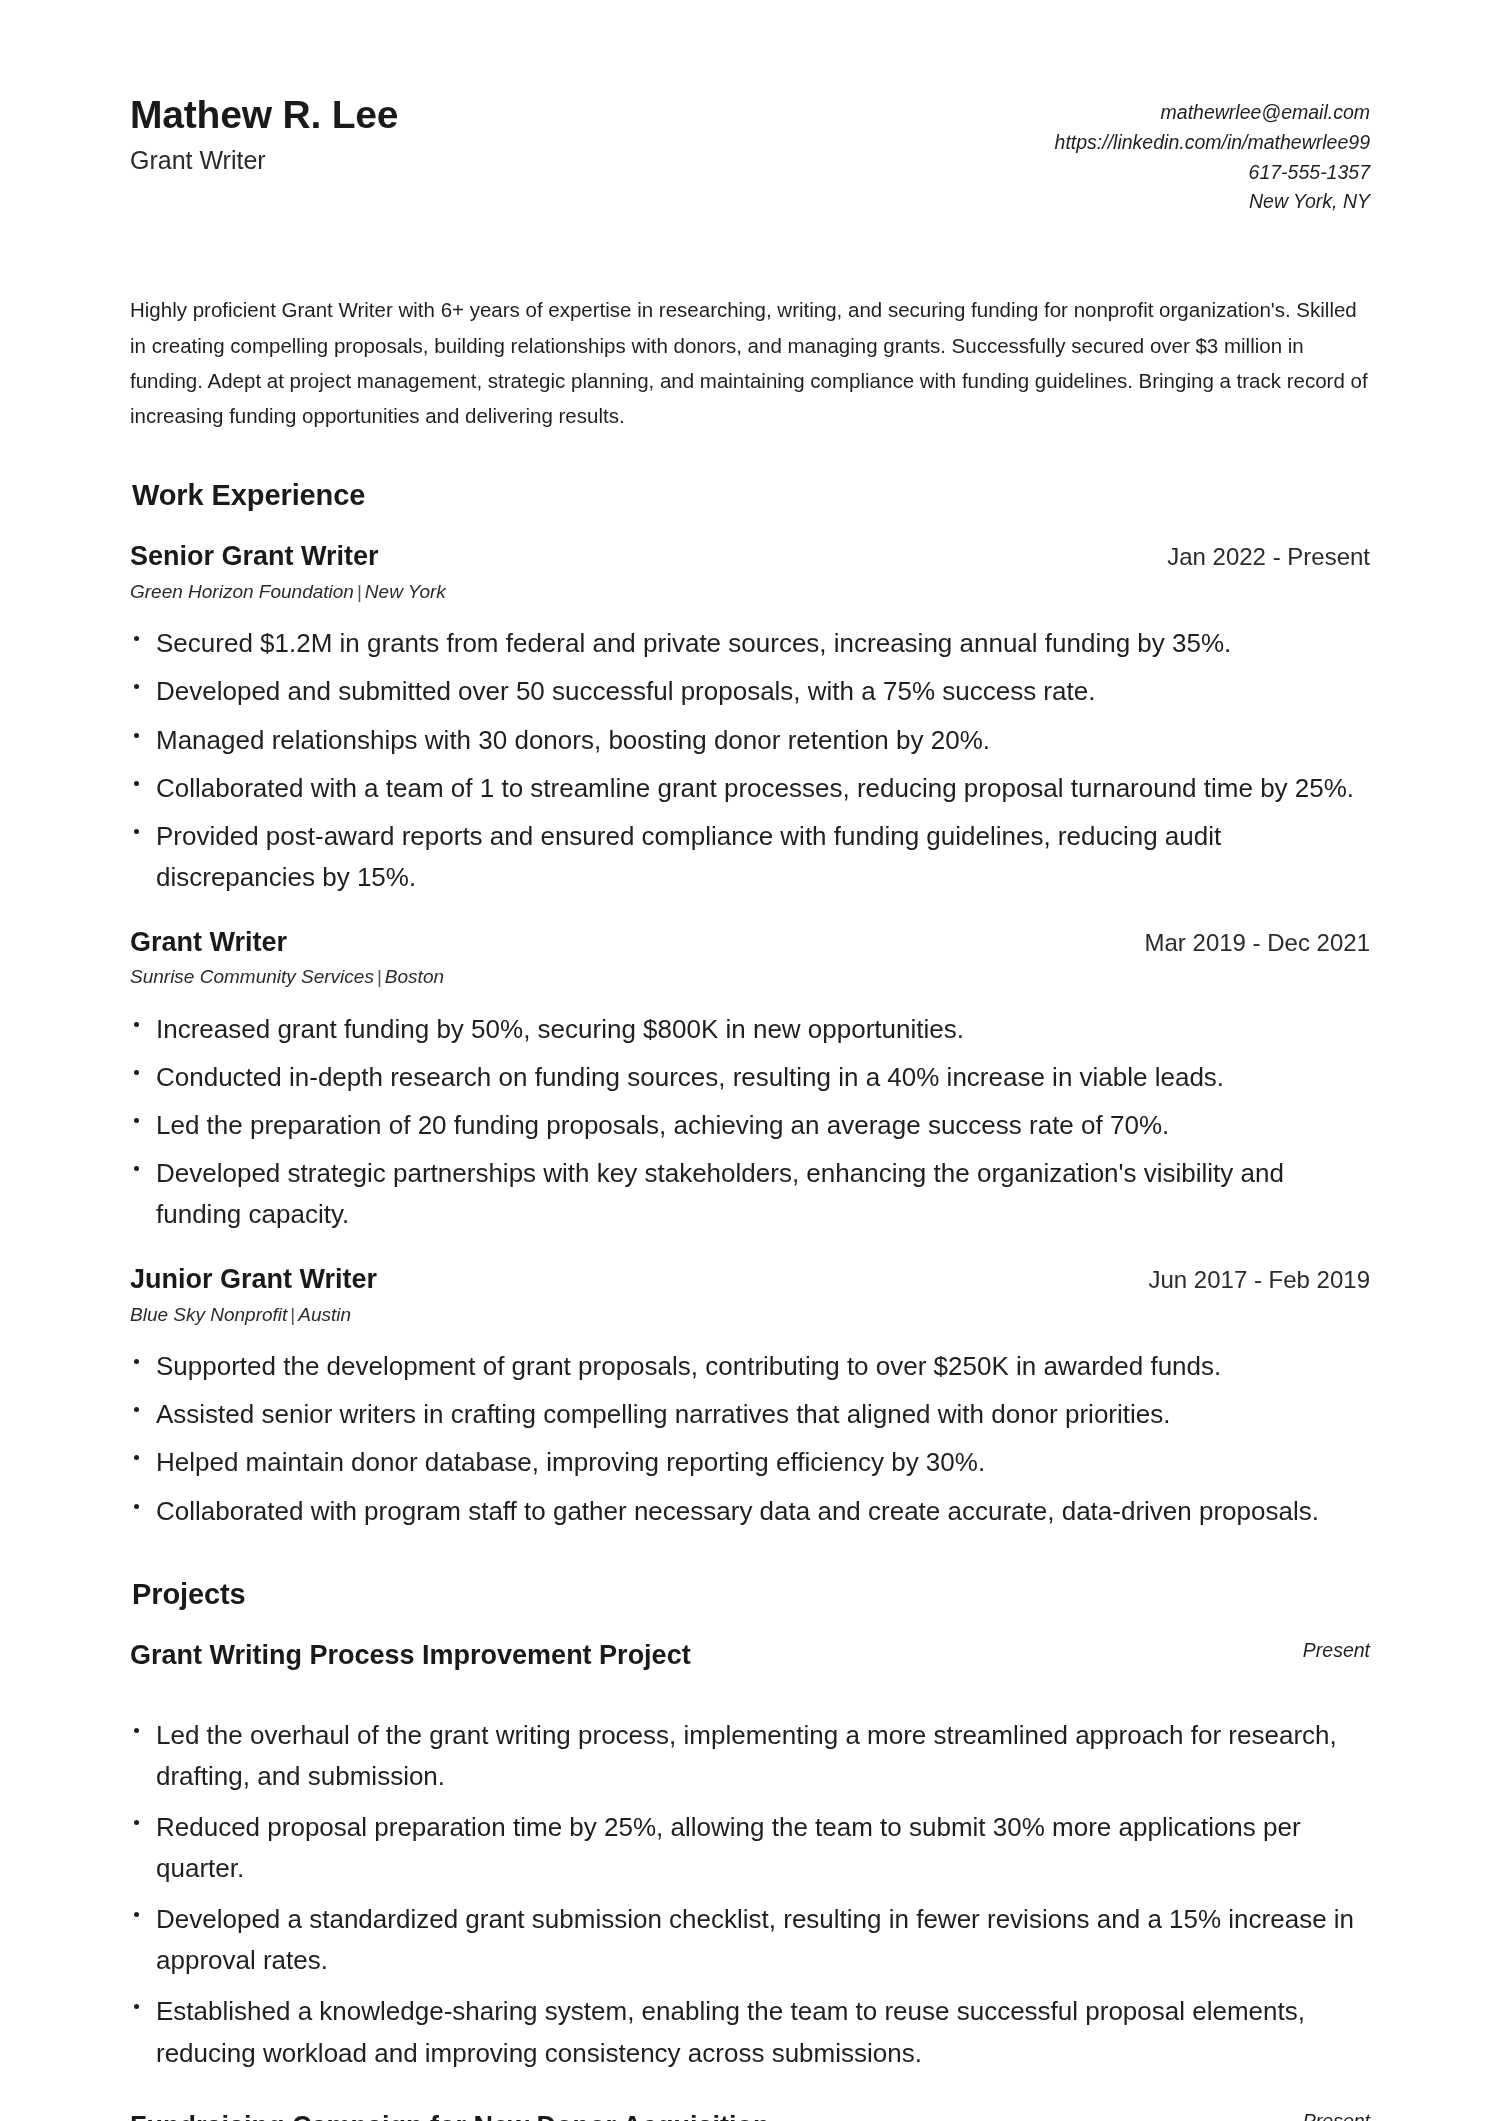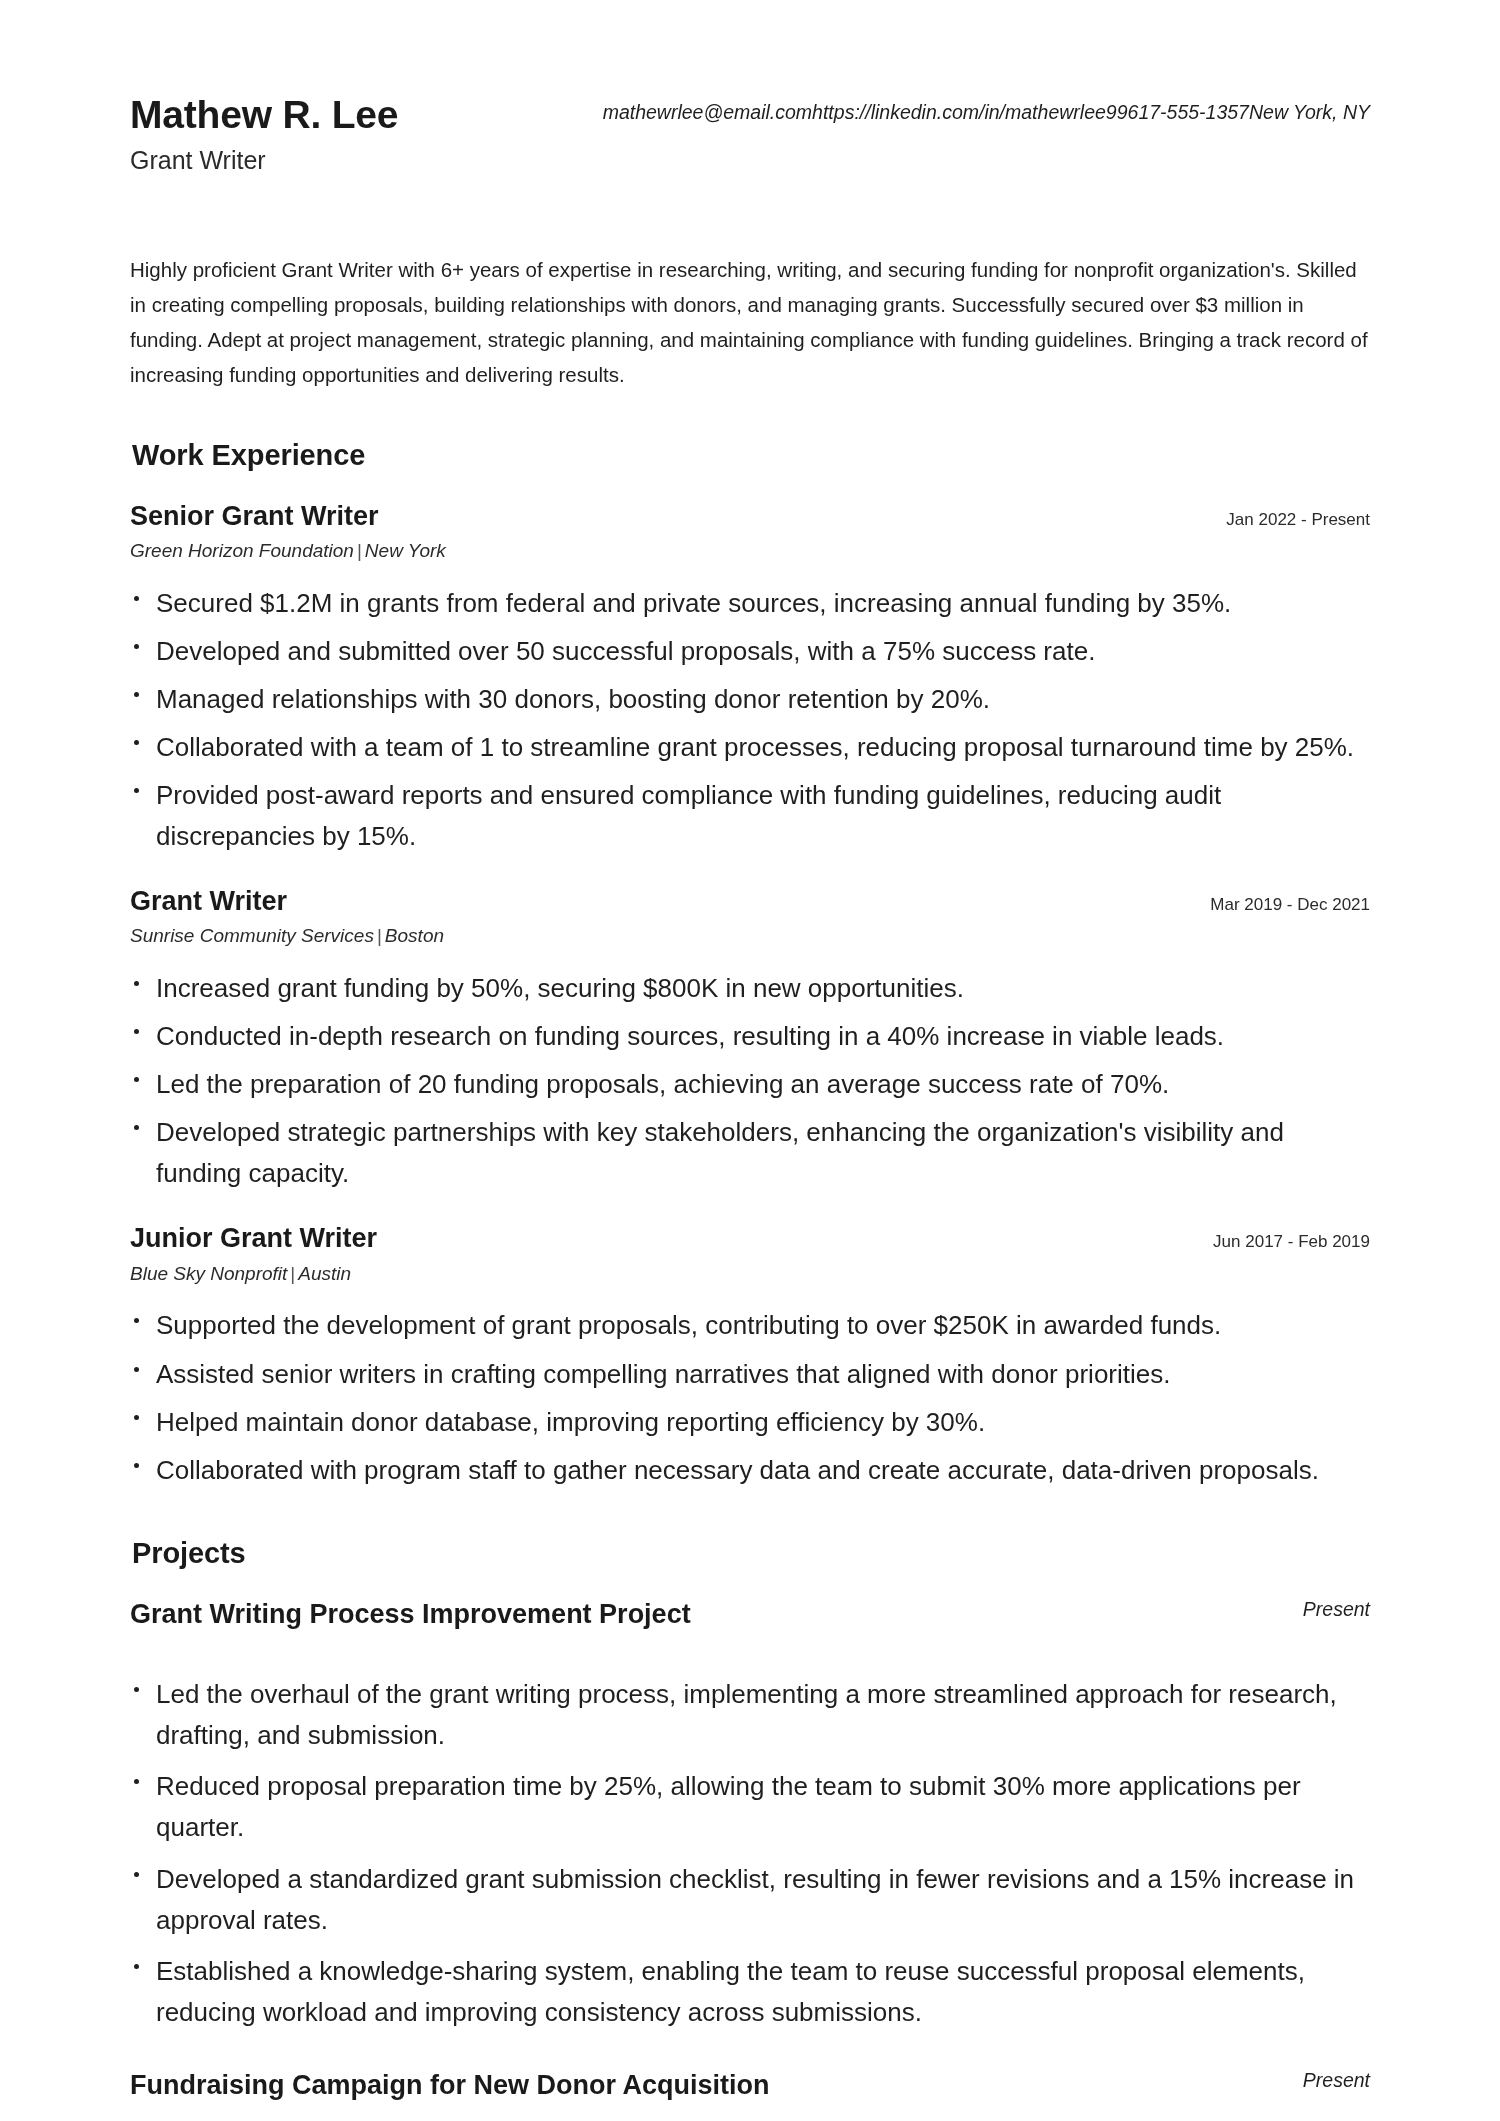--- a/index.html
+++ b/index.html
@@ -45,20 +45,21 @@
   }
   .job-title {
     font-size: 25px;
     font-weight: normal;
     color: #2b2b2b;
     line-height: 1.3;
     margin-top: 6px;
   }
   .contact {
     display: flex;
+    flex-direction: column;
     align-items: flex-end;
     text-align: right;
     font-style: italic;
     font-size: 19.5px;
     line-height: 1.53;
     color: #1f1f1f;
     padding-top: 6px;
   }
   .contact > div { white-space: nowrap; }
 
@@ -90,21 +91,21 @@
     align-items: baseline;
   }
   .entry-role {
     font-size: 27px;
     font-weight: bold;
     color: #1a1a1a;
     line-height: 1.35;
   }
   .entry-role.semi { font-weight: 600; }
   .entry-date {
-    font-size: 17px;
+    font-size: 24px;
     font-weight: normal;
     color: #2b2b2b;
     white-space: nowrap;
     padding-left: 30px;
     line-height: 1.35;
   }
   .entry-org {
     font-size: 19px;
     font-style: italic;
     color: #2b2b2b;

